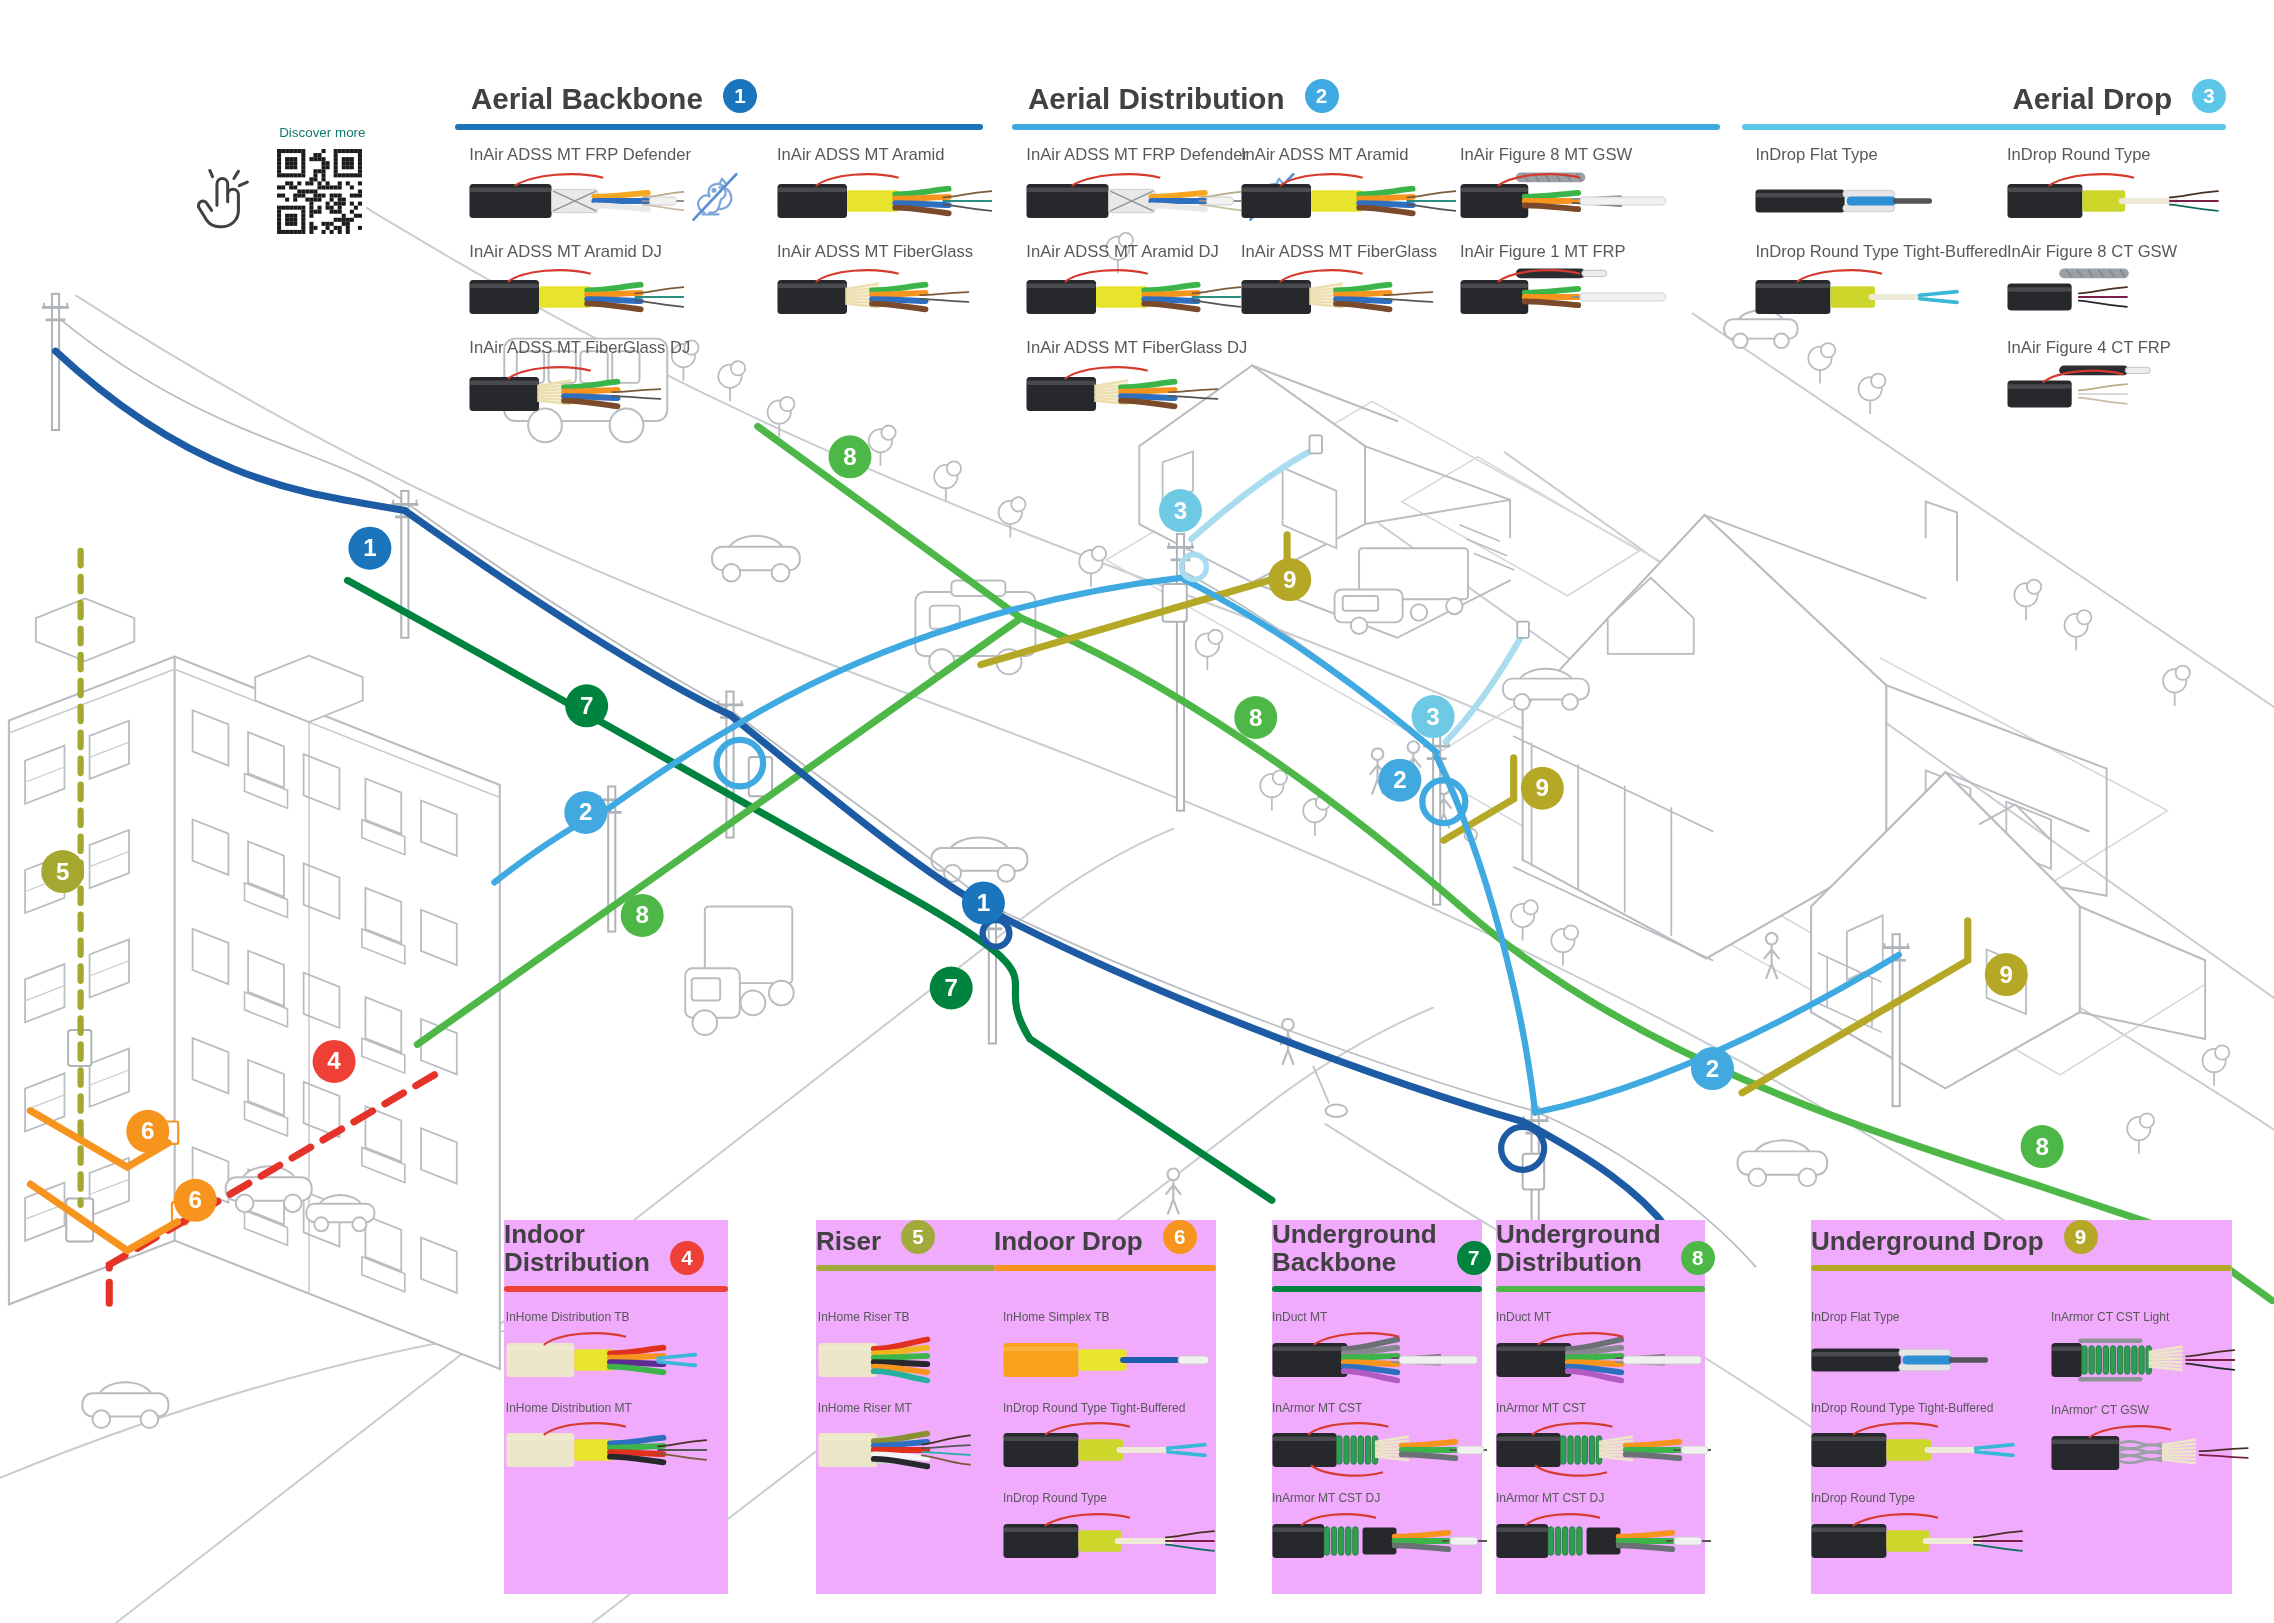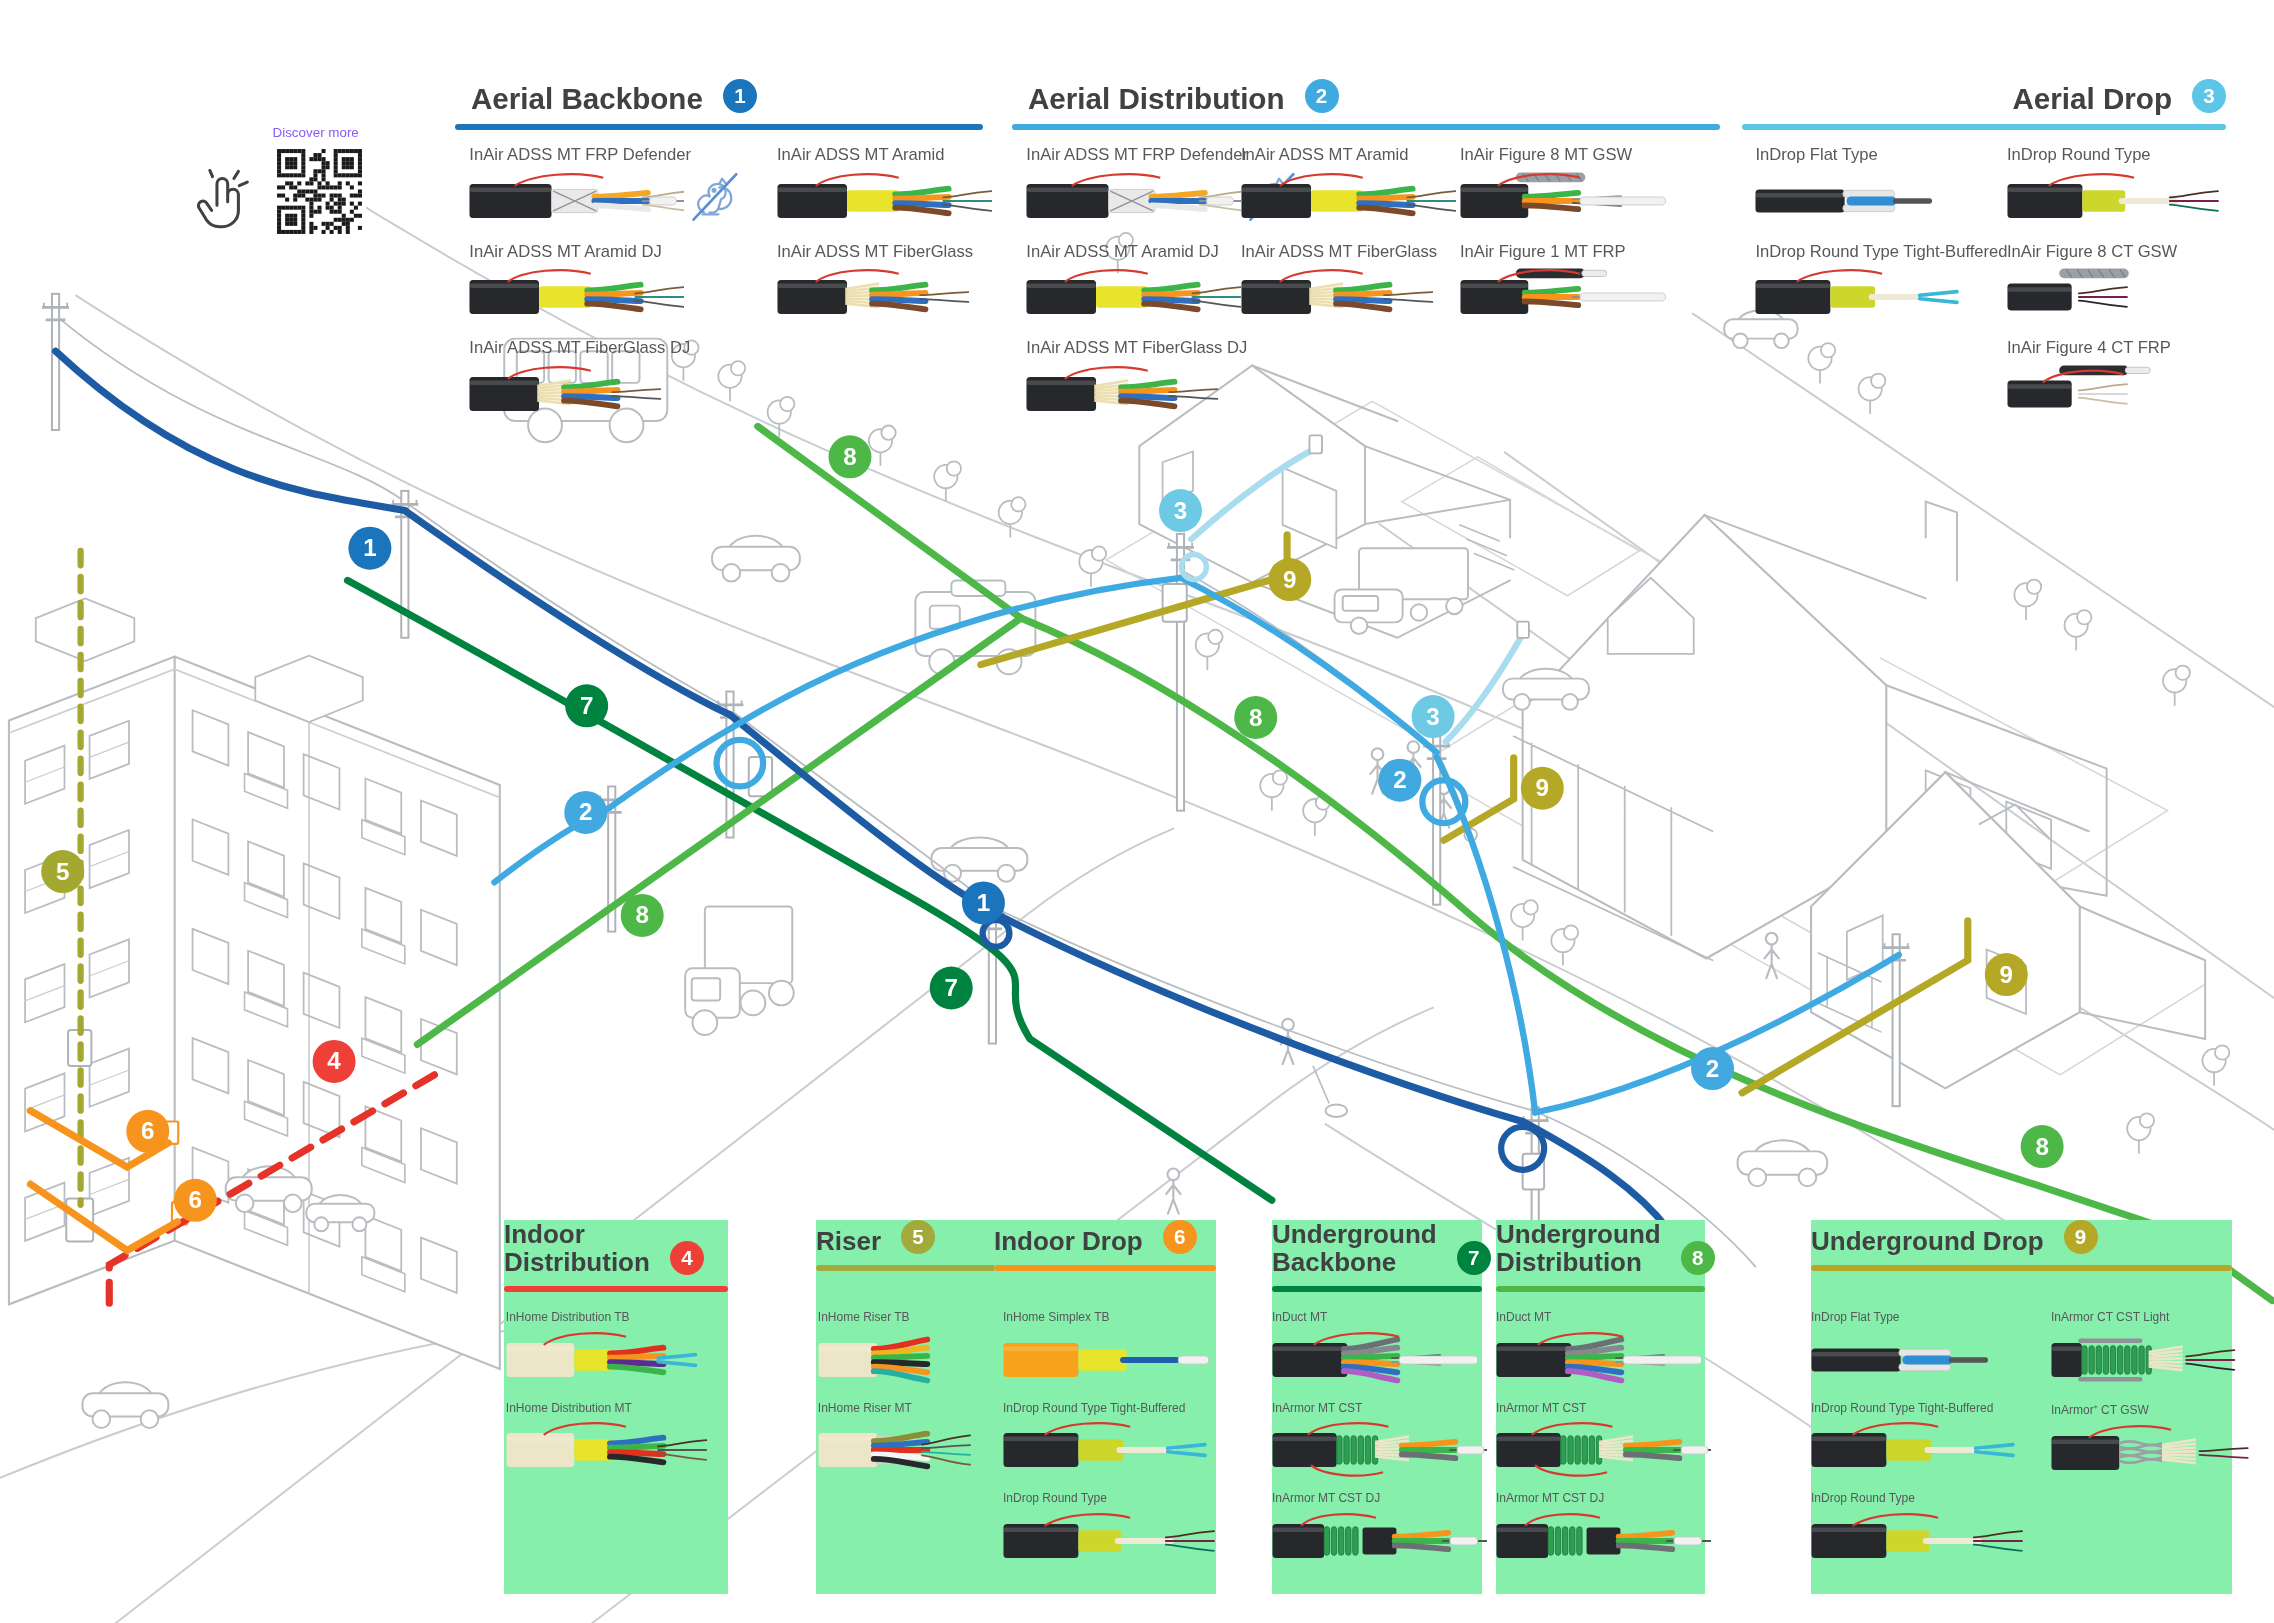--- a/index.html
+++ b/index.html
@@ -1,37 +1,37 @@
 <!DOCTYPE html>
 <html style="font-size:14.3px"><head>
 <meta charset="utf-8">
 <style>
   html,body{margin:0;padding:0;}
   body{width:2275px;height:1624px;position:relative;background:#fff;
        font-family:"Liberation Sans",sans-serif;overflow:hidden;color:#414042;}
   #map{position:absolute;left:0;top:0;z-index:1;}
   .overlay{position:absolute;z-index:3;}
   .section{position:absolute;}
-  .section.bottom{background:#86efac;height:374px;}
+  .section.bottom{background:#f0abfc;height:374px;}
   .sec-head{display:flex;align-items:flex-end;gap:20px;}
   .sec-title{font-weight:bold;color:#414042;font-size:29.6px;line-height:31px;white-space:nowrap;}
   .bottom .sec-title{font-size:26px;line-height:28px;}
   .badge{border-radius:50%;color:#fff;font-weight:bold;display:flex;align-items:center;justify-content:center;flex:0 0 auto;}
   .sec-badge{width:34px;height:34px;font-size:20.6px;margin-bottom:0.9px;}
   .bar{height:6.3px;border-radius:3.6px;margin-top:9.9px;}
   .col{position:absolute;}
   .top .col{top:66px;}
   .bottom .col{top:90px;}
   .item{margin-bottom:8px;position:relative;}
   .item-label{font-size:16.6px;color:#58585a;margin-bottom:2.7px;white-space:nowrap;}
   .bottom .item-label{font-size:12px;}
   .cable-wrap{position:relative;height:66px;width:215px;}
   .squirrel{position:absolute;left:217px;top:0px;}
   #discover{position:absolute;left:190px;top:125px;z-index:3;display:flex;align-items:flex-end;gap:12.5px;}
-  .disc-label{font-size:13.4px;color:#8b5cf6;margin-bottom:5.4px;text-align:left;}
+  .disc-label{font-size:13.4px;color:#0f766e;margin-bottom:5.4px;text-align:right;}
 </style>
 </head>
 <body>
 
 <svg id="map" width="2275" height="1624" viewBox="0 0 2540 1813">
     <g>
       <path d="M345,192 C760,455 1060,565 1420,700 C1760,830 2080,980 2290,1105 C2420,1185 2500,1235 2540,1262" fill="none" stroke="#c9cdd0" stroke-width="2.2" stroke-linecap="round"></path>
       <path d="M85,330 C480,585 820,700 1160,830 C1500,960 1820,1110 2040,1240 C2200,1335 2330,1420 2430,1500" fill="none" stroke="#c9cdd0" stroke-width="2.2" stroke-linecap="round"></path>
       <path d="M128,1813 L1148,1020 C1200,980 1250,950 1310,925" fill="none" stroke="#c9cdd0" stroke-width="2.2" stroke-linecap="round"></path>
       <path d="M660,1813 L1420,1230 C1480,1185 1540,1150 1600,1125" fill="none" stroke="#c9cdd0" stroke-width="2.2" stroke-linecap="round"></path>

